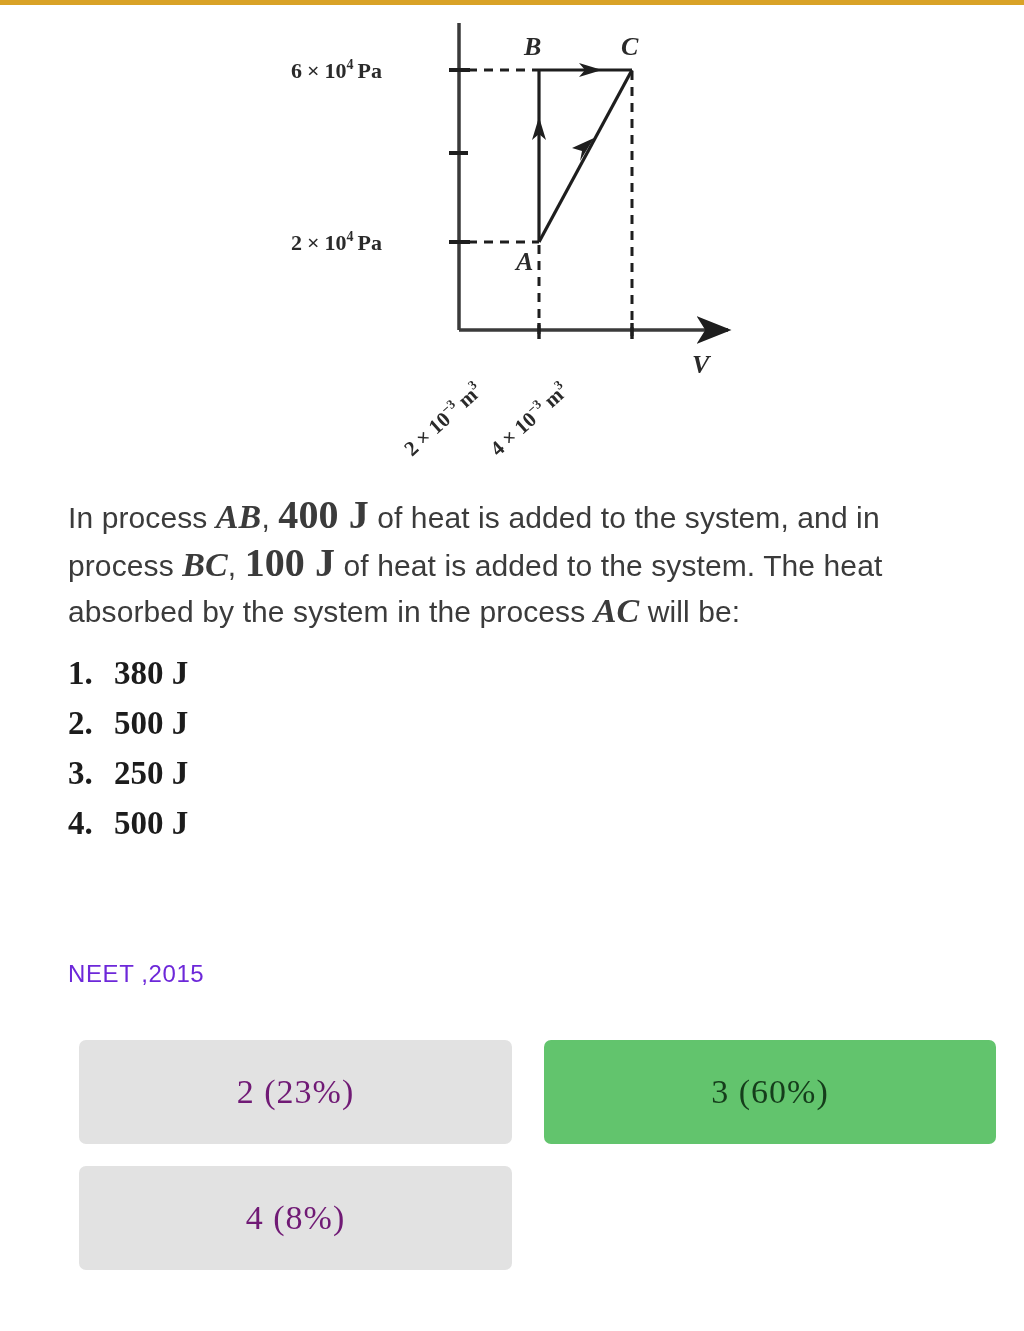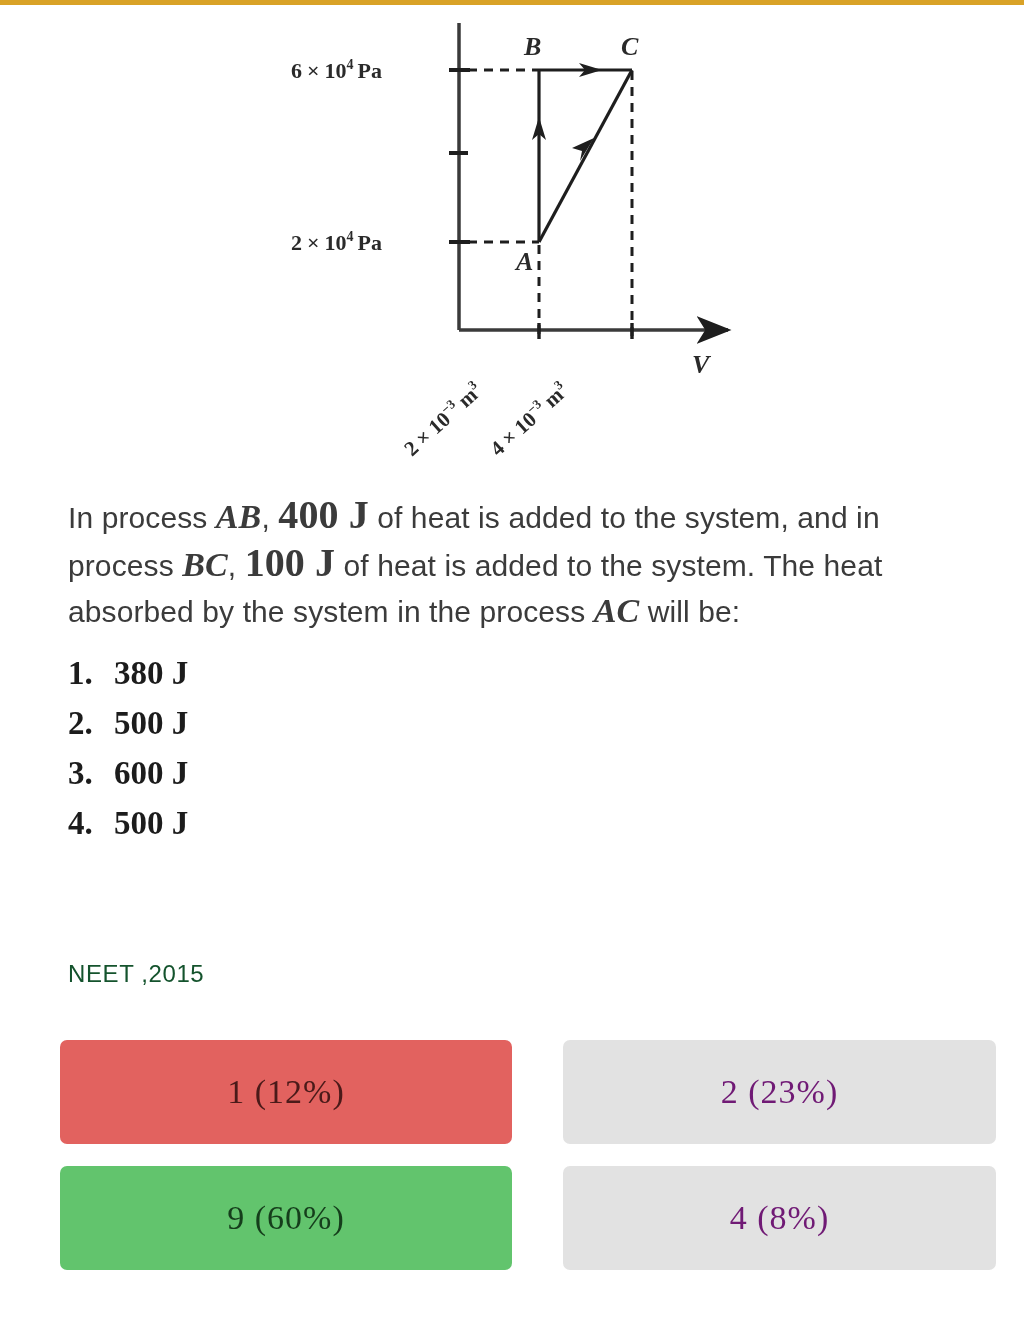--- a/index.html
+++ b/index.html
@@ -82,21 +82,21 @@
     flex: 0 0 46px;
   }
   .option-val { white-space: pre; text-align: center; }
 
   .source-line {
     position: absolute;
     left: 52px;
     top: 955px;
     font-family: "Liberation Sans", sans-serif;
     font-size: 24px;
-    color: #14532d;
+    color: #6d28d9;
     letter-spacing: 0.6px;
   }
 
   
   .stats-grid {
     position: absolute;
     left: 44px;
     top: 1035px;
     width: 936px;
     display: grid;
@@ -230,39 +230,36 @@
       <li class="option-row">
         <span class="option-num">1.</span>
         <span class="option-val">380 J</span>
       </li>
       <li class="option-row">
         <span class="option-num">2.</span>
         <span class="option-val">500 J</span>
       </li>
       <li class="option-row">
         <span class="option-num">3.</span>
-        <span class="option-val">600 J</span>
+        <span class="option-val">250 J</span>
       </li>
       <li class="option-row">
         <span class="option-num">4.</span>
         <span class="option-val">500 J</span>
       </li>
     </ul>
   </div>
 
   <div class="source-line">NEET ,2015</div>
 
   <div class="stats-grid">
-    <div class="stat-bar red">
-      <span>1 (12%)</span>
-    </div>
     <div class="stat-bar gray">
       <span>2 (23%)</span>
     </div>
     <div class="stat-bar green">
-      <span>9 (60%)</span>
+      <span>3 (60%)</span>
     </div>
     <div class="stat-bar gray">
       <span>4 (8%)</span>
     </div>
   </div>
 
 </div>
 
 </body></html>

